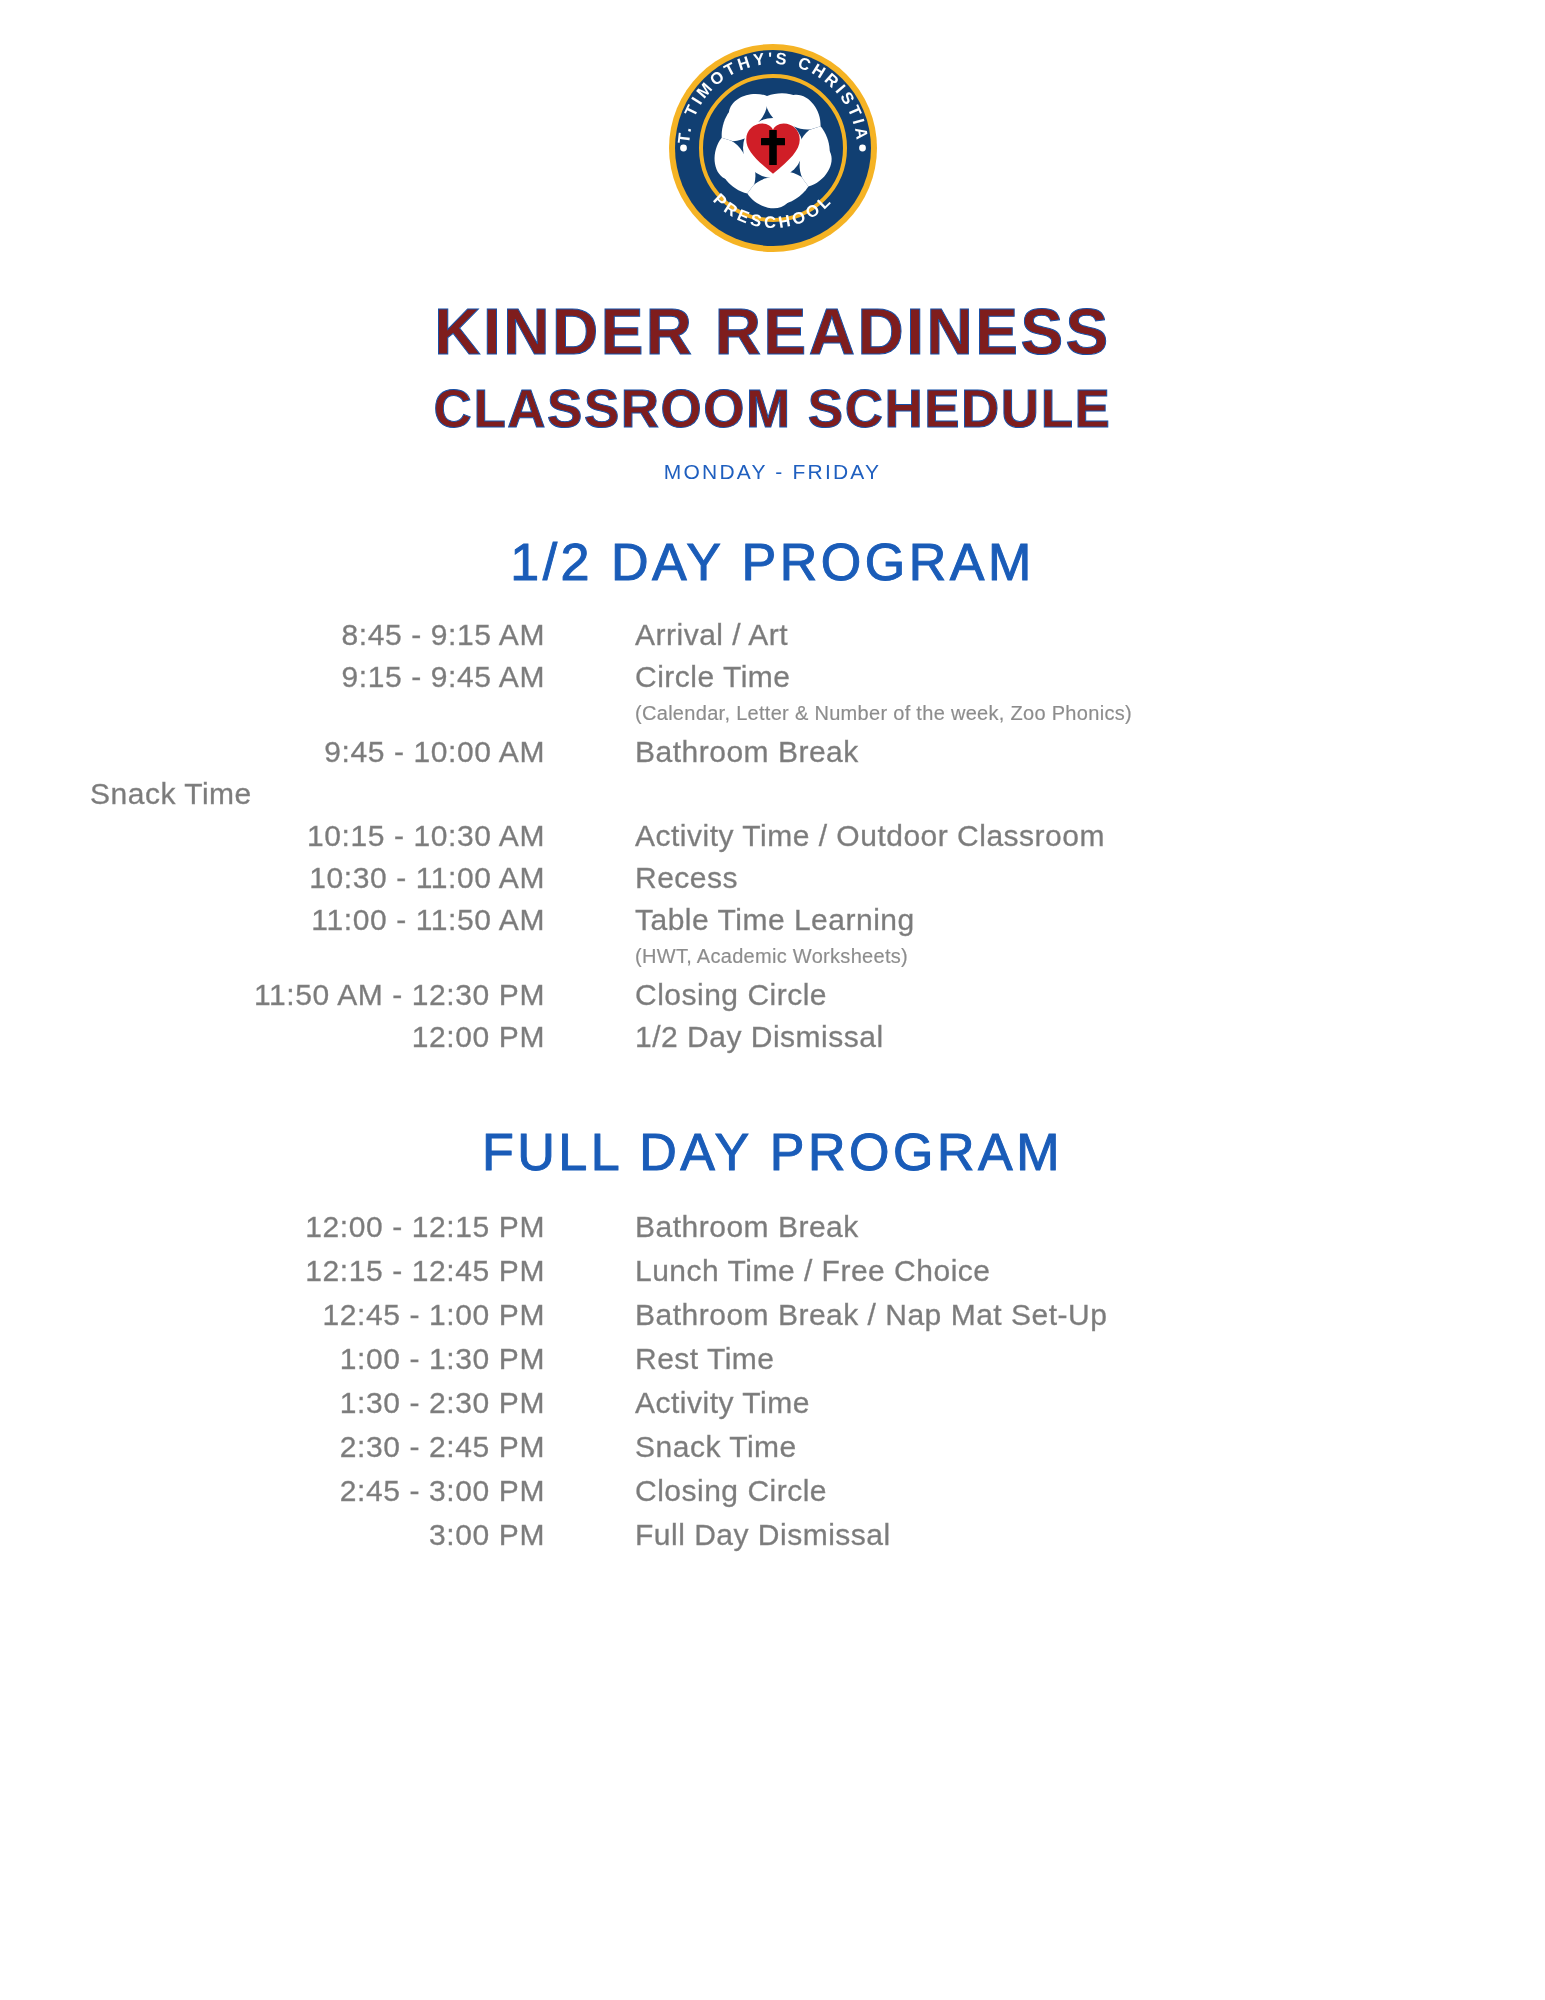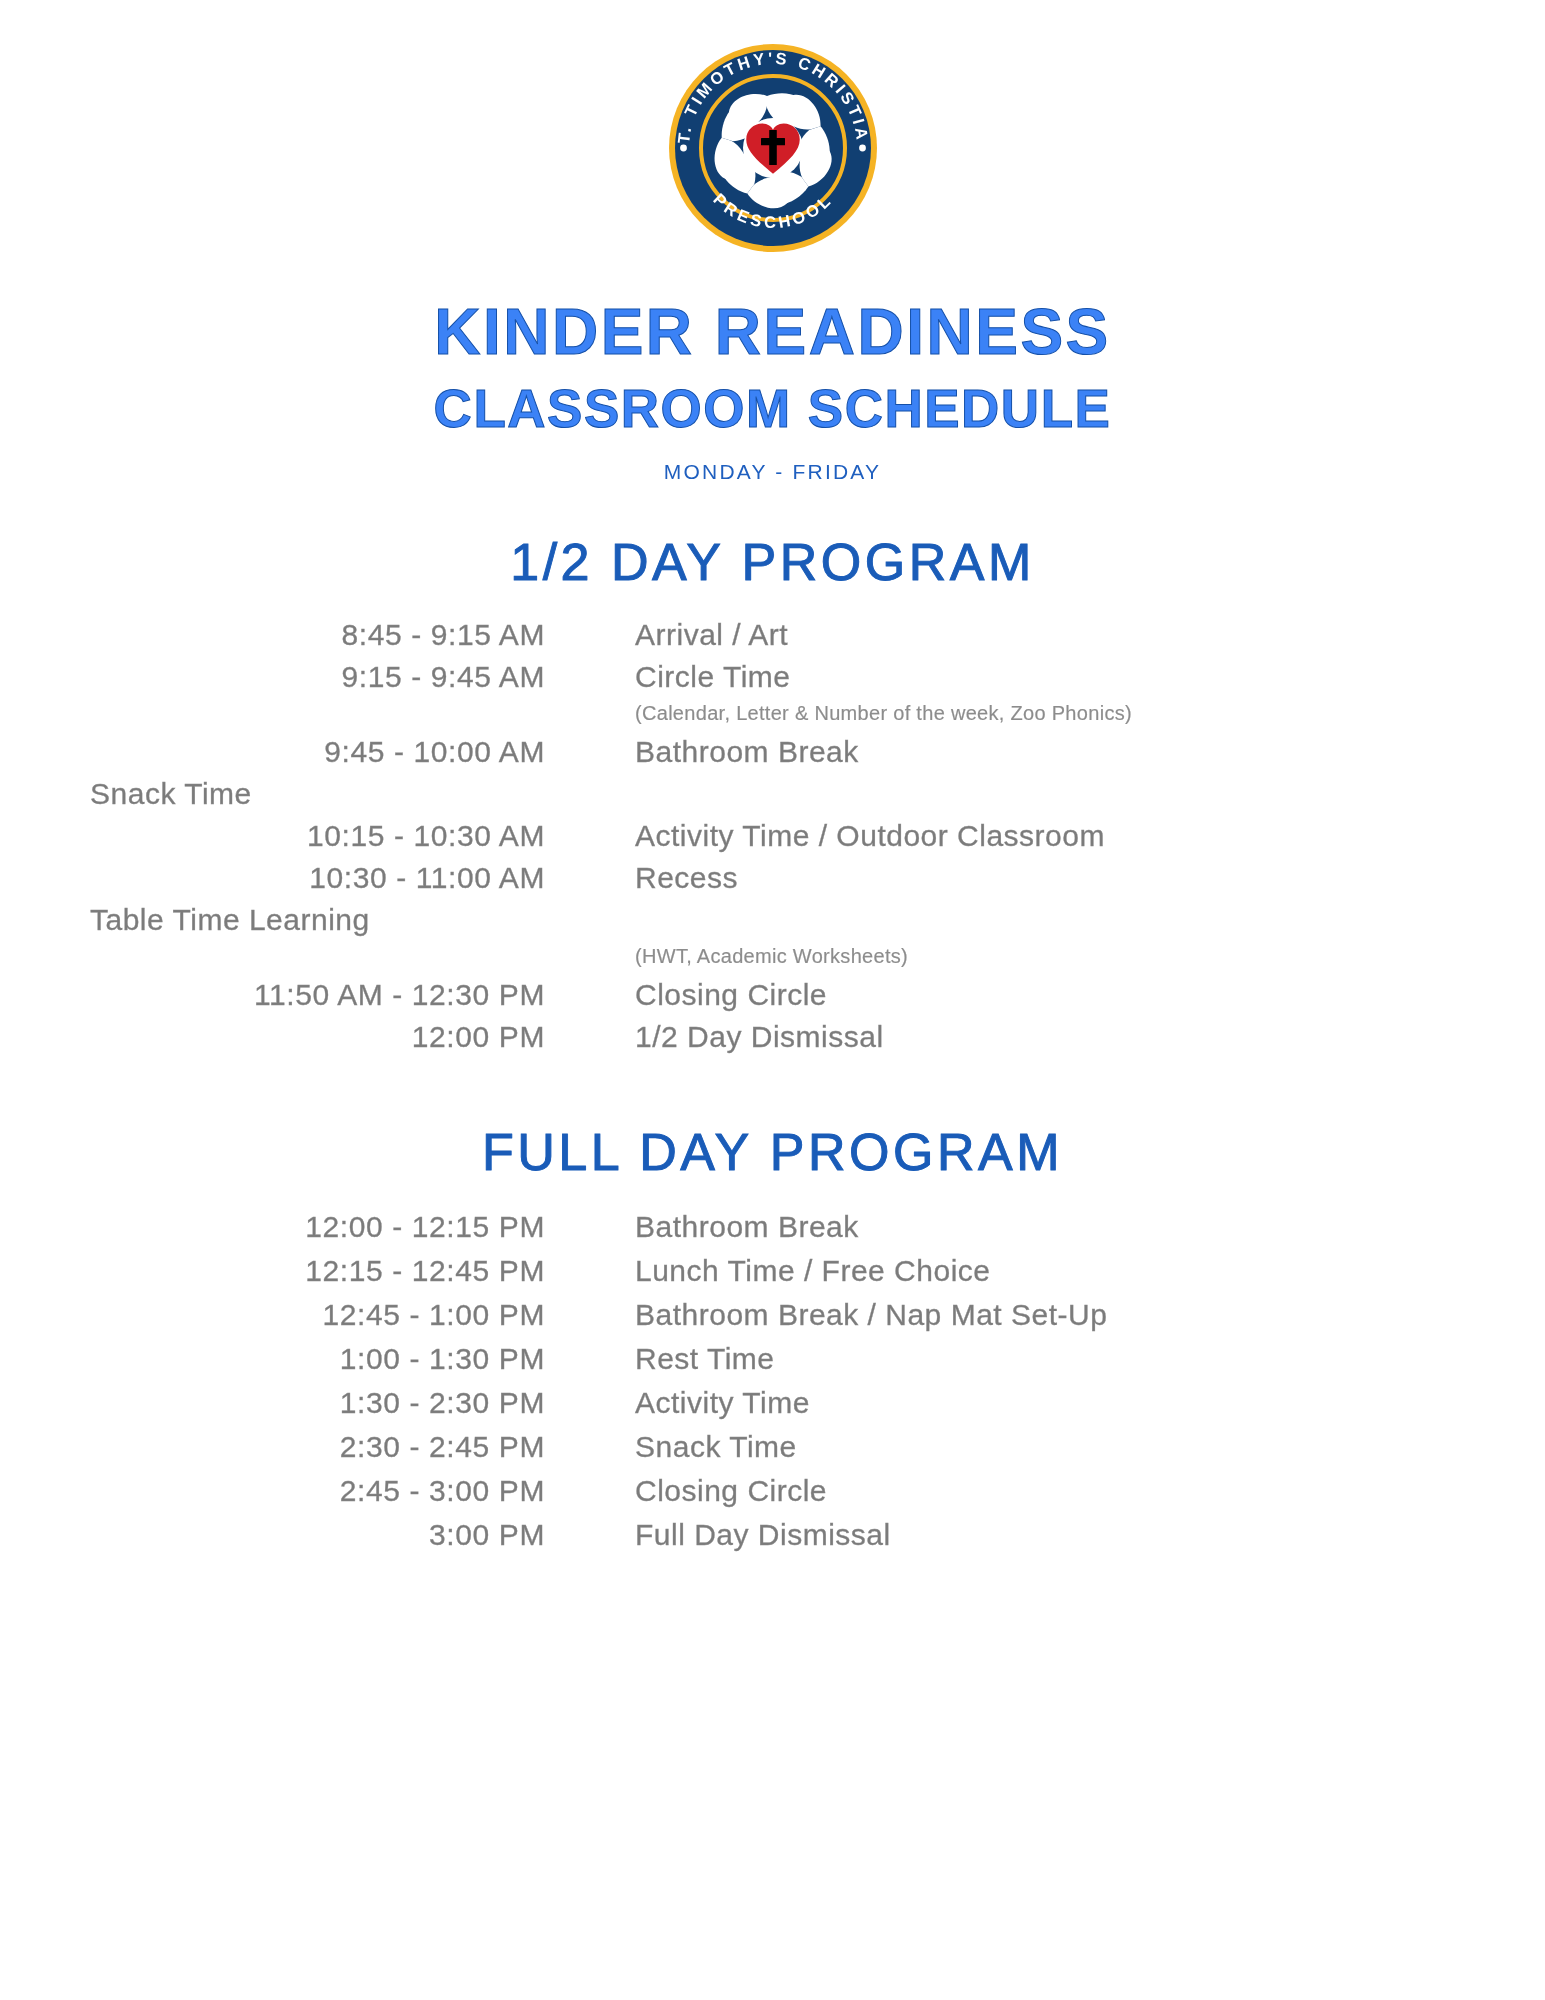--- a/index.html
+++ b/index.html
@@ -27,21 +27,21 @@
   }
   .logo-svg { display: block; }
 
   
   .title-block {
     width: 100%;
     text-align: center;
     margin-top: 36px;
   }
   .main-title {
-    color: #3b82f6;
+    color: #7f1d1d;
     font-family: "Liberation Sans", sans-serif;
     font-weight: 700;
     font-size: 66px;
     letter-spacing: 2.5px;
     line-height: 1.32;
     text-transform: uppercase;
     -webkit-text-stroke: 1px #1550a8;
     text-shadow:
       0.7px 0 0 rgba(31,95,191,0.40),
       -0.7px 0 0 rgba(120,165,225,0.45),
@@ -224,20 +224,21 @@
       <div class="col-time">10:15 - 10:30 AM</div>
       <div class="col-activity">Activity Time / Outdoor Classroom</div>
     </div>
 
     <div class="row">
       <div class="col-time">10:30 - 11:00 AM</div>
       <div class="col-activity">Recess</div>
     </div>
 
     <div class="row">
+      <div class="col-time">11:00 - 11:50 AM</div>
       <div class="col-activity">Table Time Learning</div>
     </div>
     <div class="note-row">
       <div class="note-text">(HWT, Academic Worksheets)</div>
     </div>
 
     <div class="row">
       <div class="col-time">11:50 AM - 12:30 PM</div>
       <div class="col-activity">Closing Circle</div>
     </div>

